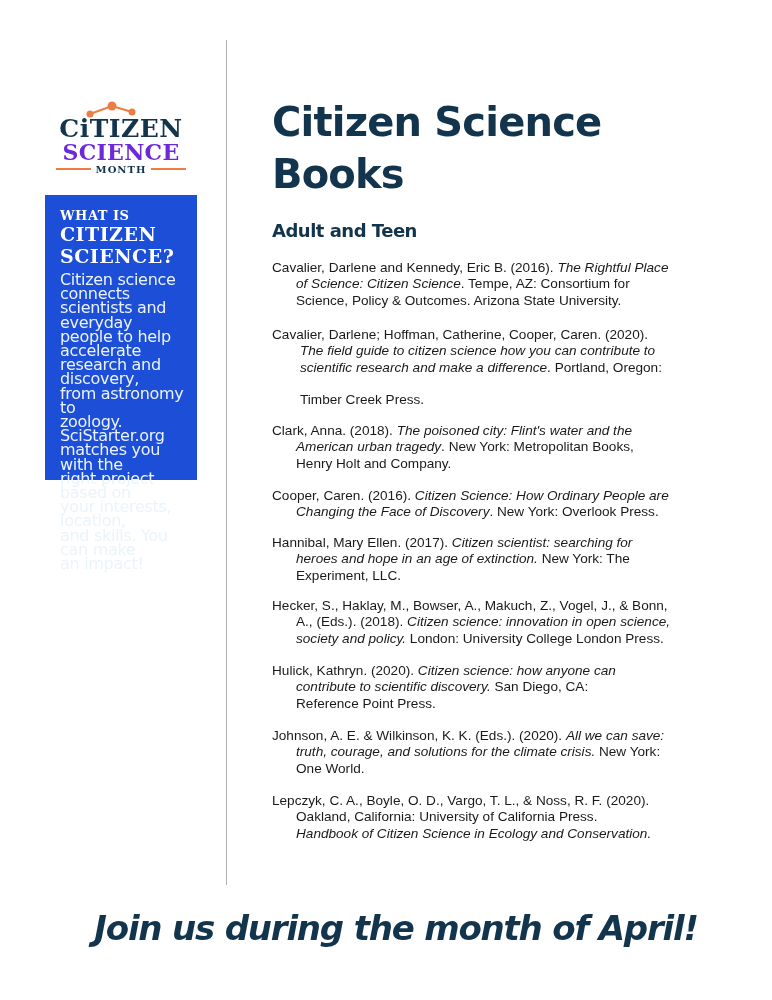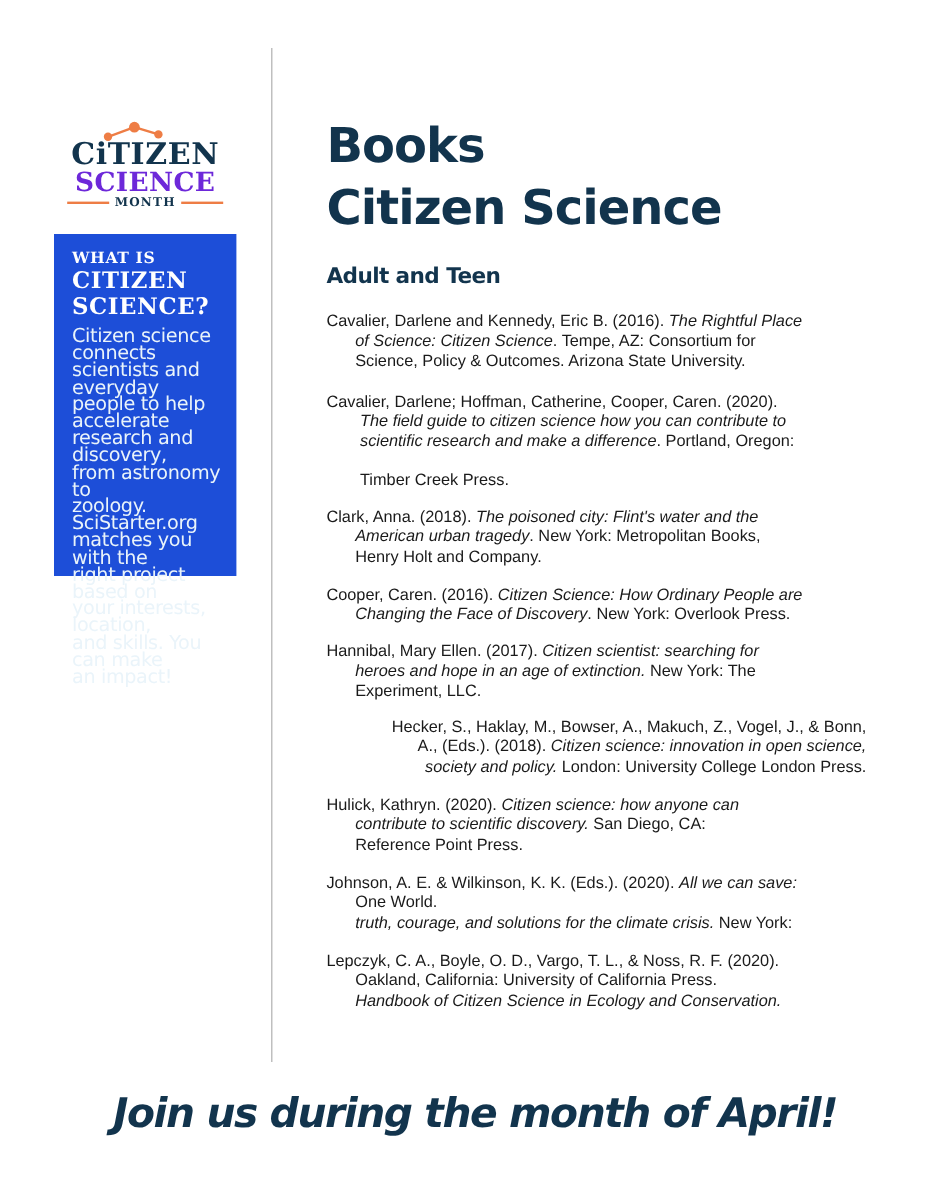--- a/index.html
+++ b/index.html
@@ -84,22 +84,22 @@
       <div>and skills. You can make</div>
       <div>an impact!</div>
     </div>
   <div class="info-rule"></div>
   <div class="info-url">CitizenScienceMonth.org</div>
 </div>
 
 <div class="divider"></div>
 
 <div class="title">
+  <div>Citizen Science</div>
   <div>Books</div>
-  <div>Citizen Science</div>
 </div>
 <div class="subtitle">Adult and Teen</div>
 
 <div class="refs" id="refs">
     <div class="ref" style="top: 0px;">
       <div class="l"><span>Cavalier, Darlene and Kennedy, Eric B. (2016). </span><em>The Rightful Place</em></div>
       <div class="l i1"><em>of Science: Citizen Science</em><span>. Tempe, AZ: Consortium for</span></div>
       <div class="l i1"><span>Science, Policy &amp; Outcomes. Arizona State University.</span></div>
     </div>
     <div class="ref" style="top: 67px;">
@@ -116,34 +116,34 @@
     </div>
     <div class="ref" style="top: 228px;">
       <div class="l"><span>Cooper, Caren. (2016). </span><em>Citizen Science: How Ordinary People are</em></div>
       <div class="l i1"><em>Changing the Face of Discovery</em><span>. New York: Overlook Press.</span></div>
     </div>
     <div class="ref" style="top: 275px;">
       <div class="l"><span>Hannibal, Mary Ellen. (2017). </span><em>Citizen scientist: searching for</em></div>
       <div class="l i1"><em>heroes and hope in an age of extinction.</em><span> New York: The</span></div>
       <div class="l i1"><span>Experiment, LLC.</span></div>
     </div>
-    <div class="ref" style="top: 338px; text-align: right;">
+    <div class="ref" style="top: 338px;">
       <div class="l"><span>Hecker, S., Haklay, M., Bowser, A., Makuch, Z., Vogel, J., &amp; Bonn,</span></div>
       <div class="l i1"><span>A., (Eds.). (2018). </span><em>Citizen science: innovation in open science,</em></div>
       <div class="l i1"><em>society and policy.</em><span> London: University College London Press.</span></div>
     </div>
     <div class="ref" style="top: 403px;">
       <div class="l"><span>Hulick, Kathryn. (2020). </span><em>Citizen science: how anyone can</em></div>
       <div class="l i1"><em>contribute to scientific discovery.</em><span> San Diego, CA:</span></div>
       <div class="l i1"><span>Reference Point Press.</span></div>
     </div>
     <div class="ref" style="top: 468px;">
       <div class="l"><span>Johnson, A. E. &amp; Wilkinson, K. K. (Eds.). (2020). </span><em>All we can save:</em></div>
+      <div class="l i1"><em>truth, courage, and solutions for the climate crisis.</em><span> New York:</span></div>
       <div class="l i1"><span>One World.</span></div>
-      <div class="l i1"><em>truth, courage, and solutions for the climate crisis.</em><span> New York:</span></div>
     </div>
     <div class="ref" style="top: 533px;">
       <div class="l"><span>Lepczyk, C. A., Boyle, O. D., Vargo, T. L., &amp; Noss, R. F. (2020).</span></div>
       <div class="l i1"><span>Oakland, California: University of California Press.</span></div>
       <div class="l i1"><em>Handbook of Citizen Science in Ecology and Conservation.</em></div>
     </div>
   </div>
 
 <div class="footer">Join us during the month of April!</div>
 

